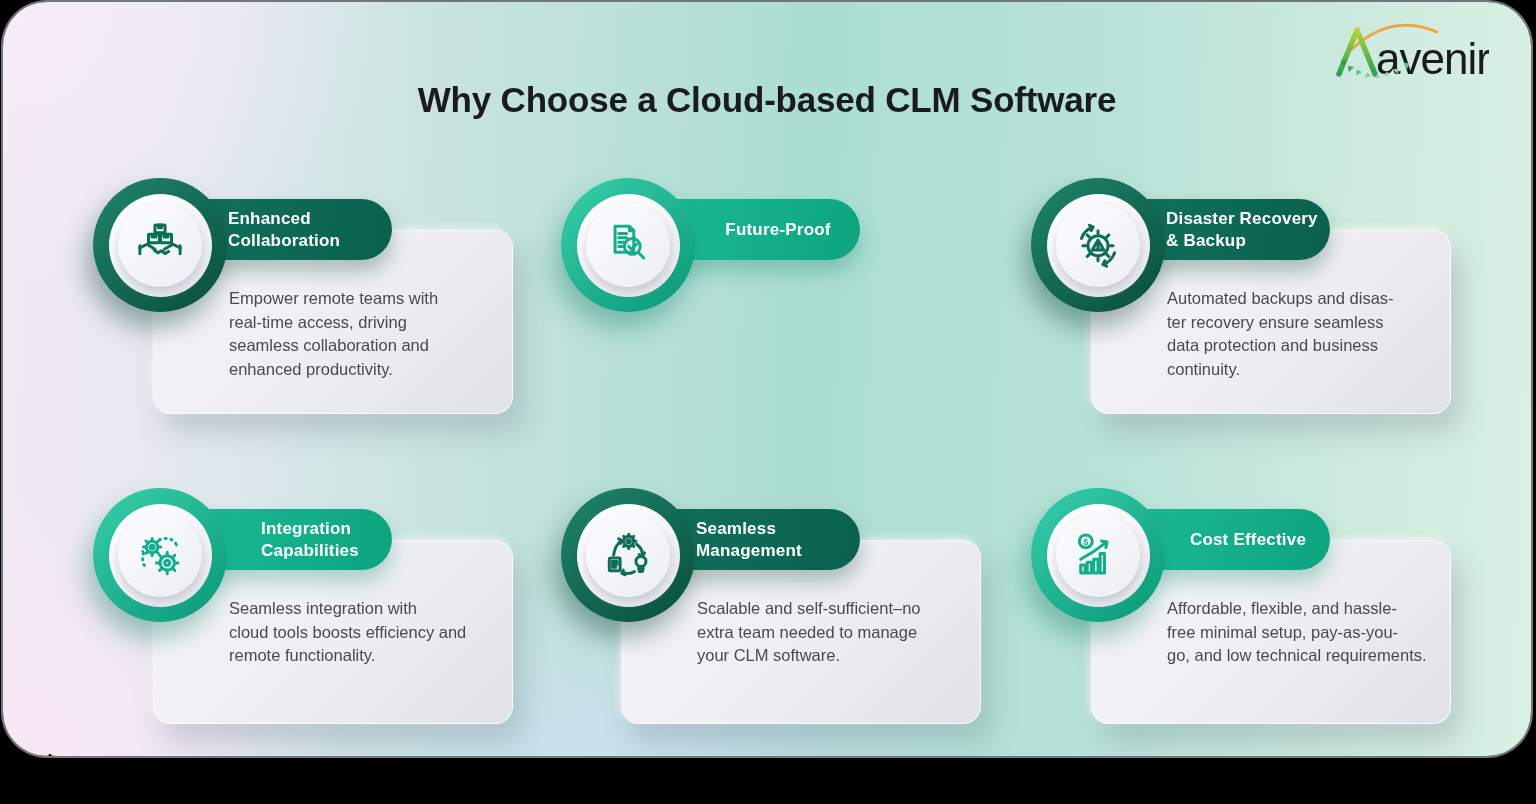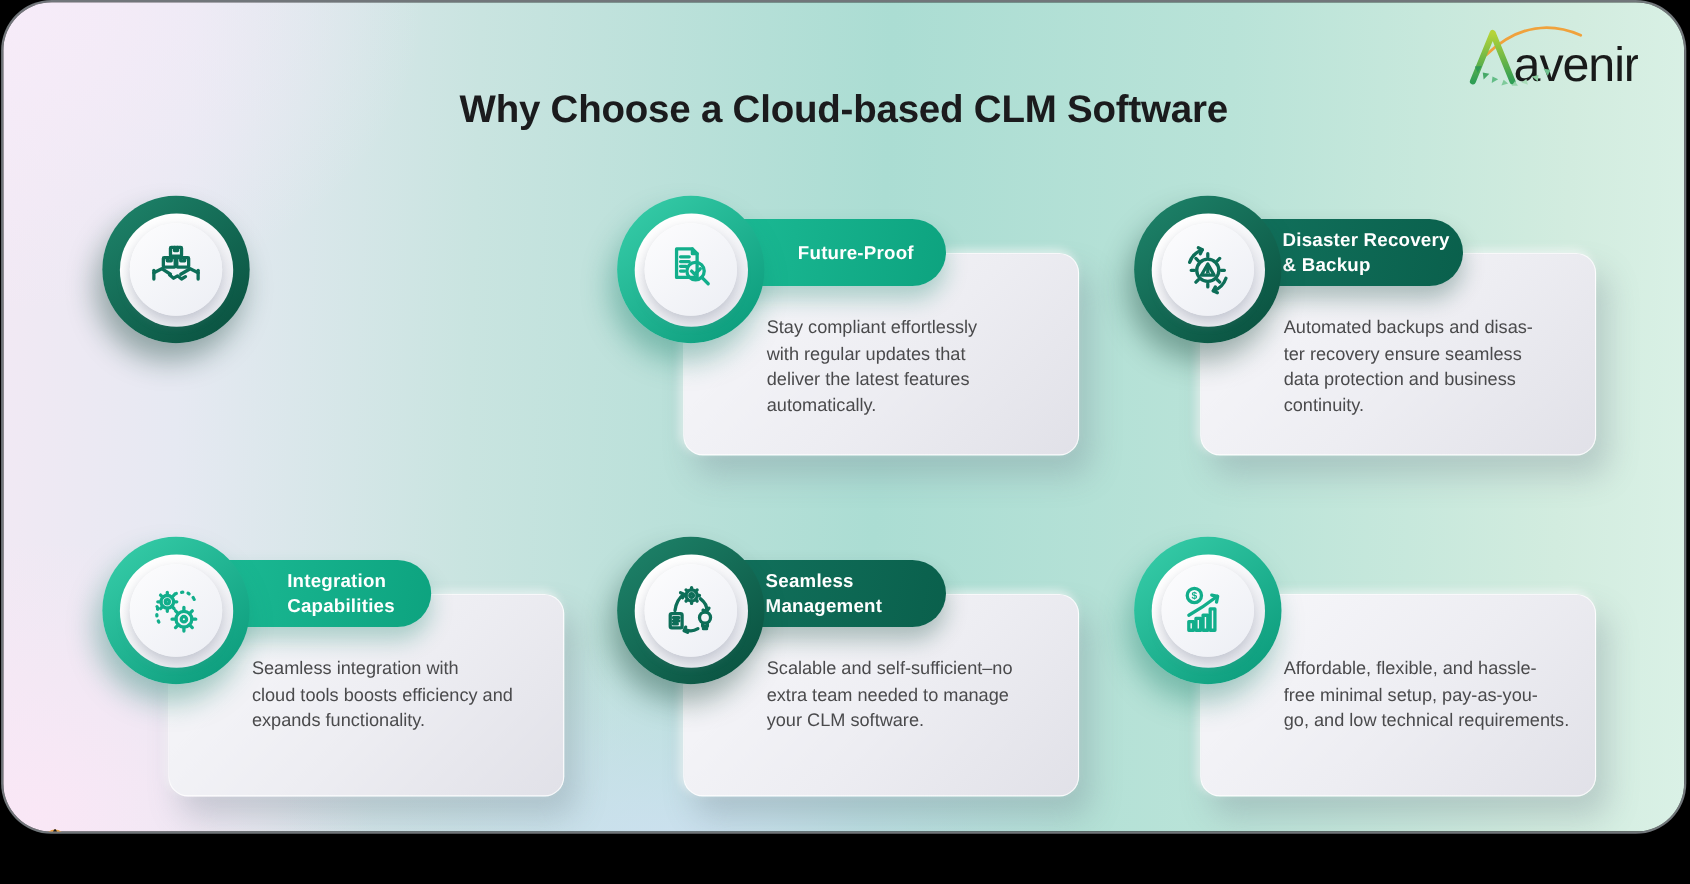--- a/index.html
+++ b/index.html
@@ -87,20 +87,30 @@
         <path d="M0 0 L6 2.1 L1.3 5.2 Z" transform="translate(42 64) rotate(145)" fill="#7fca9b"></path>
         <path d="M0 0 L5.5 2 L1.2 4.8 Z" transform="translate(51 66) rotate(160)" fill="#97d4ac"></path>
         <path d="M0 0 L6 2.1 L1.3 5.2 Z" transform="translate(60 65) rotate(180)" fill="#a9dcb9"></path>
         <path d="M0 0 L6.5 2.3 L1.4 5.6 Z" transform="translate(69 62) rotate(200)" fill="#8ccfa0"></path>
         <path d="M0 0 L7 2.5 L1.5 6 Z" transform="translate(78 57) rotate(220)" fill="#6fc18e"></path>
       </g>
     </svg>
   </div>
 
   <section class="card c0 dark">
+    <div class="card-body">
+      <p class="card-desc">Empower remote teams with
+real-time access, driving
+seamless collaboration and
+enhanced productivity.</p>
+    </div>
+    <div class="pill">
+      <span class="pill-text">Enhanced
+Collaboration</span>
+    </div>
     <div class="icon-badge">
       <div class="badge-white">
           <div class="badge-disc">
         <svg class="feature-icon" viewBox="0 0 64 64" fill="none" stroke="currentColor" stroke-width="3" stroke-linecap="round" stroke-linejoin="round">
           <rect x="25" y="4" width="14" height="11" rx="1"></rect>
               <path d="M30 4 v4 h4 v-4"></path>
           <rect x="16" y="17" width="15" height="12" rx="1"></rect>
               <path d="M21 17 v4 h5 v-4"></path>
           <rect x="33" y="17" width="15" height="12" rx="1"></rect>
               <path d="M38 17 v4 h5 v-4"></path>
@@ -109,26 +119,20 @@
           <path d="M24 39 l5 4 5 -3 5 4 5 -3"></path>
           <path d="M4 33 v11"></path>
               <path d="M60 33 v11"></path>
         </svg>
       </div>
         </div>
     </div>
   </section>
 
   <section class="card c1 teal">
-    <div class="card-body">
-      <p class="card-desc">Stay compliant effortlessly
-with regular updates that
-deliver the latest features
-automatically.</p>
-    </div>
     <div class="pill">
       <span class="pill-text">Future-Proof</span>
     </div>
     <div class="icon-badge">
       <div class="badge-white">
           <div class="badge-disc">
         <svg class="feature-icon" viewBox="0 0 64 64" fill="none" stroke="currentColor" stroke-width="3" stroke-linecap="round" stroke-linejoin="round">
           <path d="M14 6 h20 l6 6 v30 h-26 z"></path>
               <path d="M34 6 v6 h6"></path>
           <path d="M19 16 h11 M19 22 h11 M19 28 h7 M19 34 h5"></path>
@@ -168,21 +172,21 @@
         </svg>
       </div>
         </div>
     </div>
   </section>
 
   <section class="card c3 teal">
     <div class="card-body">
       <p class="card-desc">Seamless integration with
 cloud tools boosts efficiency and
-expands functionality.</p>
+remote functionality.</p>
     </div>
     <div class="pill">
       <span class="pill-text">Integration
 Capabilities</span>
     </div>
     <div class="icon-badge">
       <div class="badge-white">
           <div class="badge-disc">
         <svg class="feature-icon" viewBox="0 0 64 64" fill="none" stroke="currentColor" stroke-width="3" stroke-linecap="round" stroke-linejoin="round">
           <circle cx="21" cy="21" r="8"></circle>
@@ -234,20 +238,23 @@
         </div>
     </div>
   </section>
 
   <section class="card c5 teal">
     <div class="card-body">
       <p class="card-desc">Affordable, flexible, and hassle-
 free minimal setup, pay-as-you-
 go, and low technical requirements.</p>
     </div>
+    <div class="pill">
+      <span class="pill-text">Cost Effective</span>
+    </div>
     <div class="icon-badge">
       <div class="badge-white">
           <div class="badge-disc">
         <svg class="feature-icon" viewBox="0 0 64 64" fill="none" stroke="currentColor" stroke-width="3" stroke-linecap="round" stroke-linejoin="round">
           <circle cx="15" cy="13" r="9"></circle>
           <text x="15" y="17.5" font-size="13" font-weight="bold" text-anchor="middle" fill="currentColor" stroke="none" font-family="Liberation Sans, sans-serif">$</text>
           <path d="M8 38 Q 26 28 44 14"></path>
               <path d="M37 12.5 l7.5 1.5 -1.5 7.5"></path>
           <rect x="8" y="46" width="6" height="11"></rect>
           <rect x="17" y="42" width="6" height="15"></rect>

